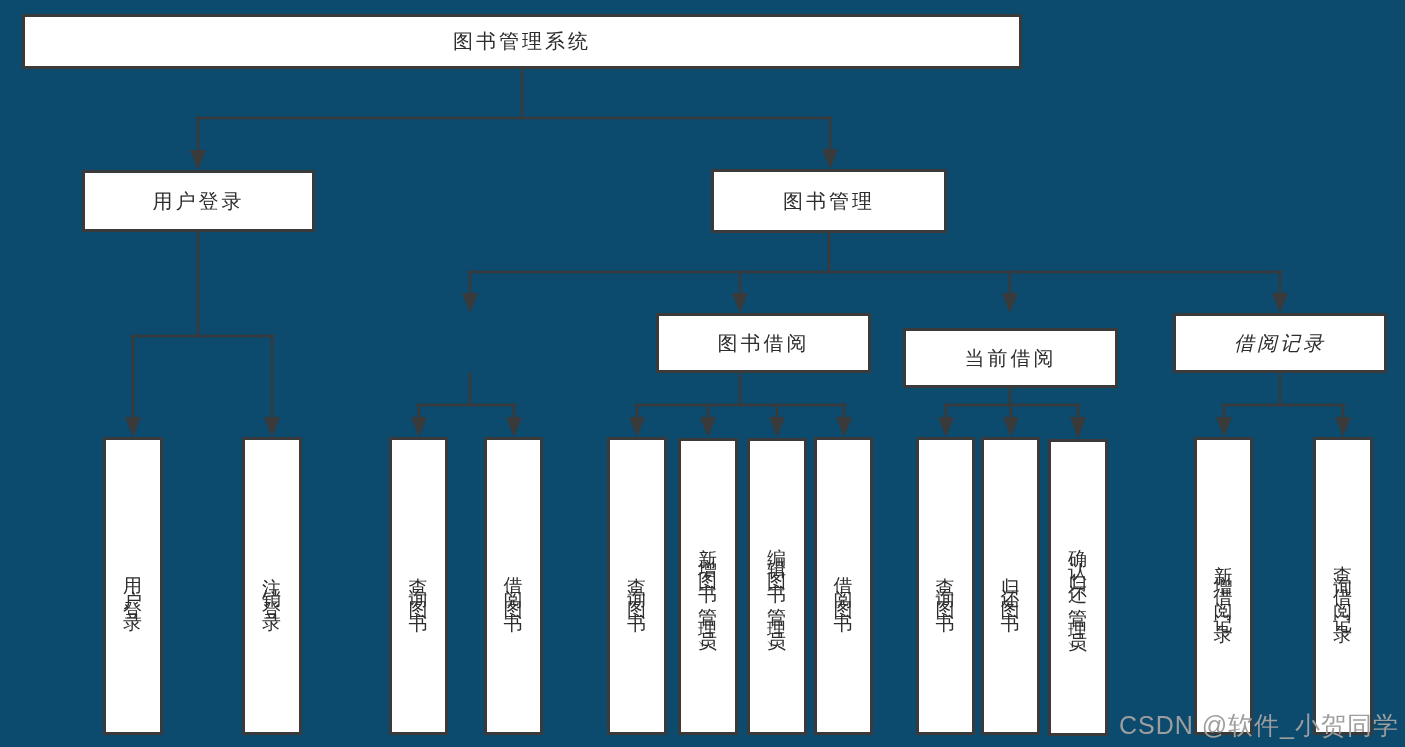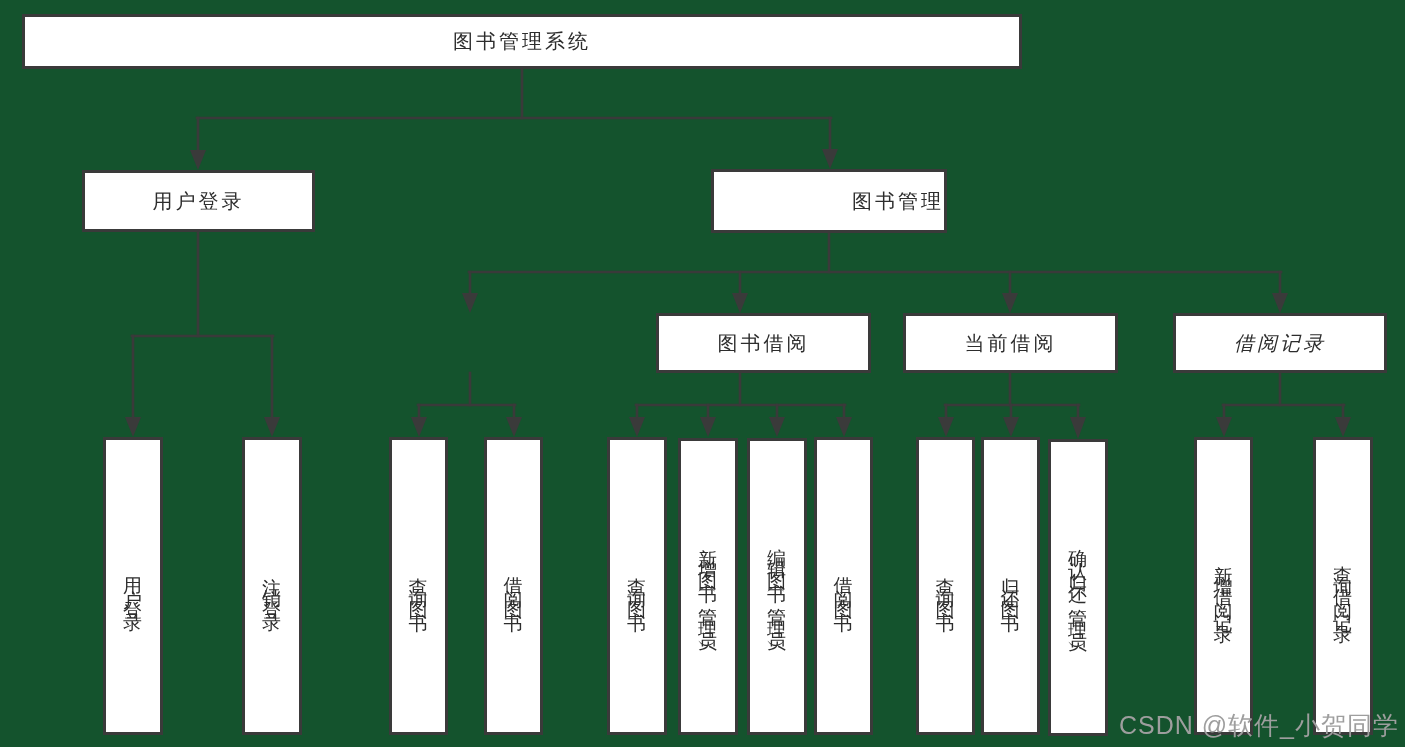--- a/index.html
+++ b/index.html
@@ -5,21 +5,21 @@
   html, body {
     margin: 0;
     padding: 0;
     background: #ffffff;
     font-family: "Liberation Sans", "DejaVu Sans", sans-serif;
   }
   .stage {
     position: relative;
     width: 1405px;
     height: 747px;
-    background: #14532d;
+    background: #0c4a6e;
     overflow: hidden;
   }
   .connectors {
     position: absolute;
     left: 0;
     top: 0;
     pointer-events: none;
   }
   .connectors line {
     stroke: #3a3a3a;
@@ -132,28 +132,28 @@
     <polygon points="1335,417 1351,417 1343,437"></polygon>
   </svg>
 
   <div class="box h" style="left:22px; top:14px; width:1000px; height:55px;">
     <span>图书管理系统</span>
   </div>
 
   <div class="box h" style="left:82px; top:170px; width:233px; height:62px;">
     <span>用户登录</span>
   </div>
-  <div class="box h" style="left:711px; top:169px; width:236px; height:64px;justify-content:flex-end;">
+  <div class="box h" style="left:711px; top:169px; width:236px; height:64px;">
     <span>图书管理</span>
   </div>
 
   <div class="box h" style="left:656px; top:313px; width:215px; height:60px;">
     <span>图书借阅</span>
   </div>
-  <div class="box h" style="left:903px; top:313px; width:215px; height:60px;">
+  <div class="box h" style="left:903px; top:328px; width:215px; height:60px;">
     <span>当前借阅</span>
   </div>
   <div class="box h" style="left:1173px; top:313px; width:214px; height:60px;font-style:italic;">
     <span>借阅记录</span>
   </div>
 
   <div class="box v" style="left:103px; top:437px; width:60px; height:298px;">
     <span>用户登录</span>
   </div>
   <div class="box v" style="left:242px; top:437px; width:60px; height:298px;">

